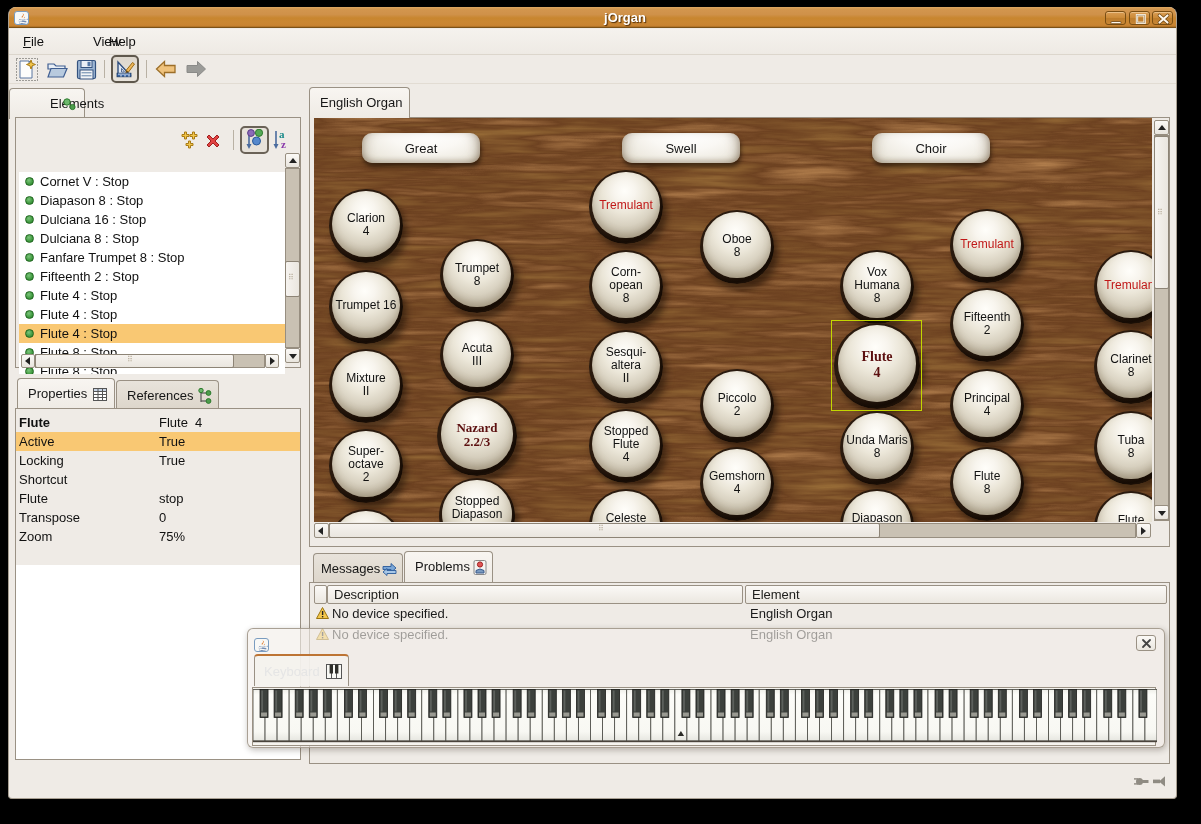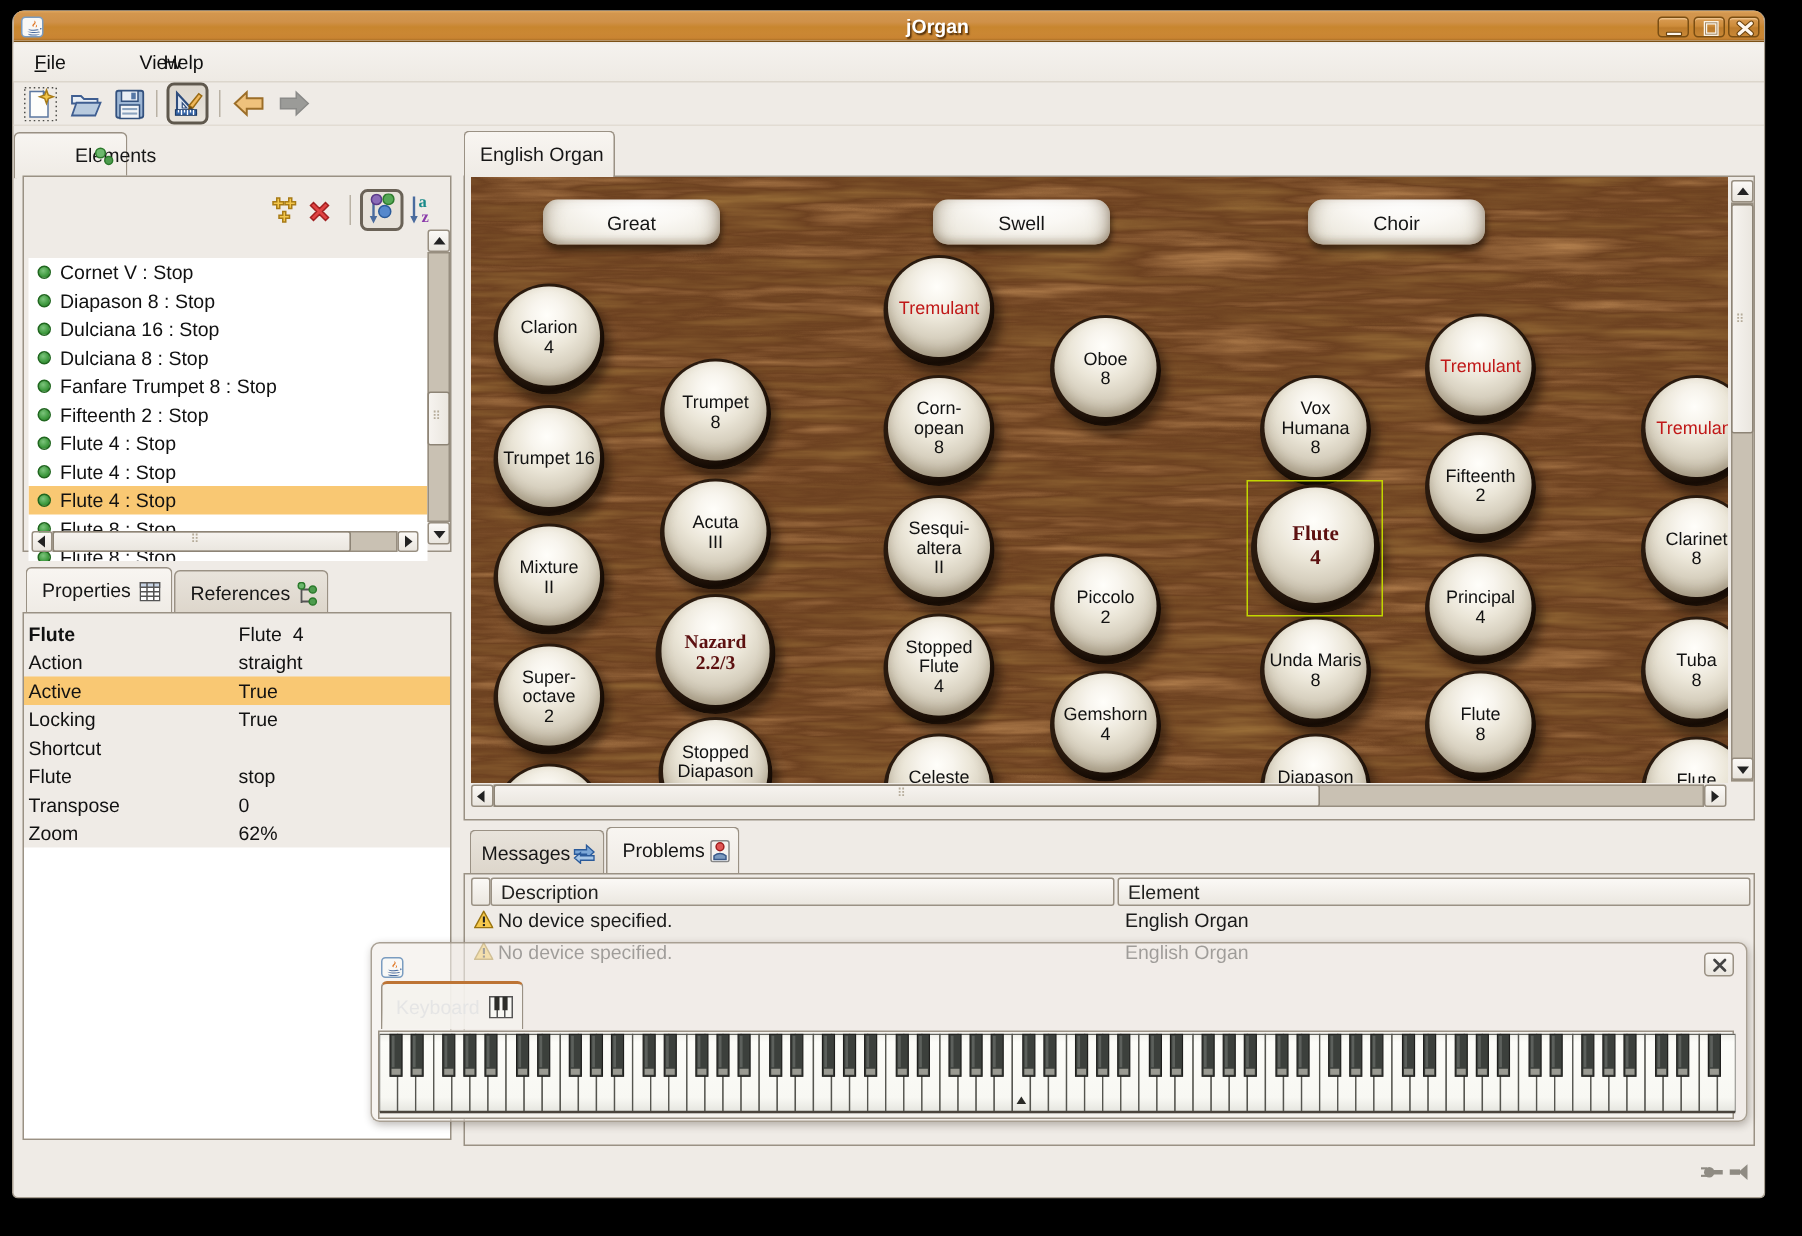--- a/index.html
+++ b/index.html
@@ -270,24 +270,20 @@
       <circle cx="10.5" cy="5" r="2.4" fill="#4d9c4d" stroke="#2c7a2c"></circle>
       <circle cx="10.5" cy="13" r="2.4" fill="#4d9c4d" stroke="#2c7a2c"></circle>
     </svg>
   </div>
   <div class="panebody" style="left:6px; top:401px; width:286px; height:352px; overflow:hidden;">
     <div style="position:absolute;left:0;top:4px;width:100%;">
       <div class="proprow">
           <span class="k" style="font-weight:bold;">Flute</span>
           <span class="v">Flute&nbsp;&nbsp;4</span>
         </div>
-      <div class="proprow">
-          <span class="k">Action</span>
-          <span class="v">straight</span>
-        </div>
       <div class="proprow sel">
           <span class="k">Active</span>
           <span class="v">True</span>
         </div>
       <div class="proprow">
           <span class="k">Locking</span>
           <span class="v">True</span>
         </div>
       <div class="proprow">
           <span class="k">Shortcut</span>
@@ -295,21 +291,21 @@
       <div class="proprow">
           <span class="k">Flute</span>
           <span class="v">stop</span>
         </div>
       <div class="proprow">
           <span class="k">Transpose</span>
           <span class="v">0</span>
         </div>
       <div class="proprow">
           <span class="k">Zoom</span>
-          <span class="v">62%</span>
+          <span class="v">75%</span>
         </div>
     </div>
     <div style="position:absolute;left:0;top:156px;bottom:0;width:100%;background:#fff;"></div>
   </div>
 
   <div class="tab" style="left:300px; top:80px; width:101px; z-index:3;">English Organ</div>
   <div class="panebody" style="left:300px; top:110px; width:861px; height:430px; z-index:2;">
     <div id="wood" style="left:4px; top:0px; width:838px; height:404px;">
       <svg width="838" height="404" style="position:absolute;left:0;top:0;">
         <defs>

